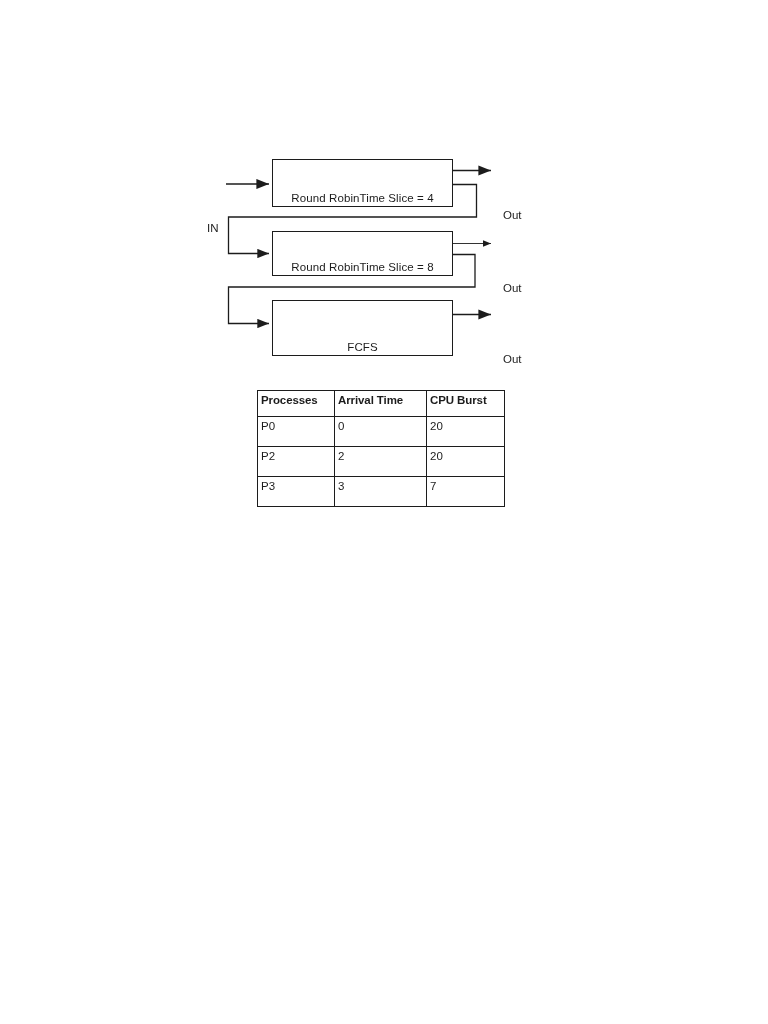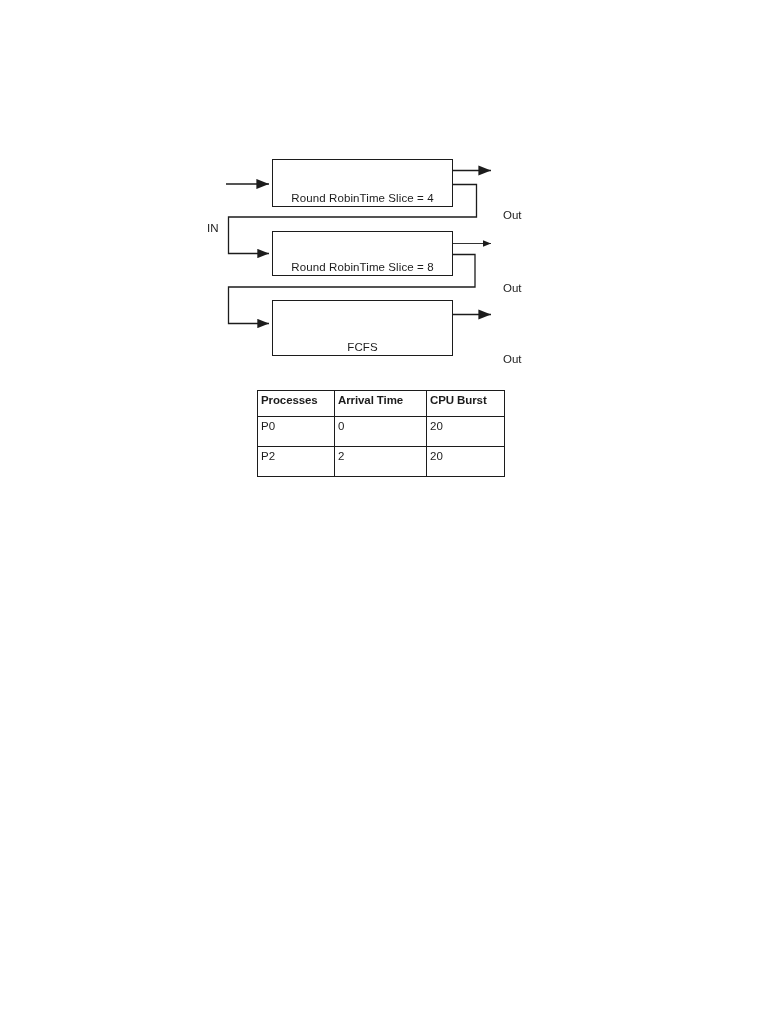--- a/index.html
+++ b/index.html
@@ -145,16 +145,21 @@
       <tr>
         <td>P0</td>
         <td>0</td>
         <td>20</td>
       </tr>
       <tr>
         <td>P2</td>
         <td>2</td>
         <td>20</td>
       </tr>
+      <tr>
+        <td>P3</td>
+        <td>3</td>
+        <td>7</td>
+      </tr>
     </tbody>
   </table>
 
 </div>
 
 </body></html>

